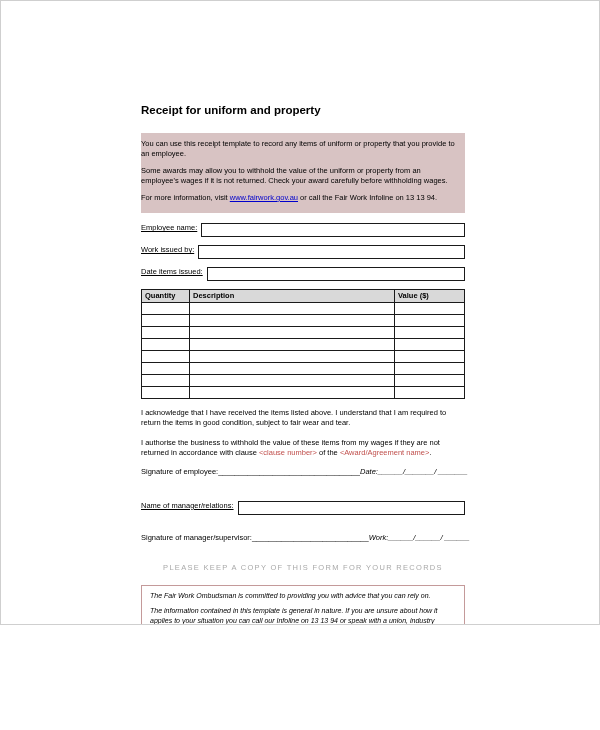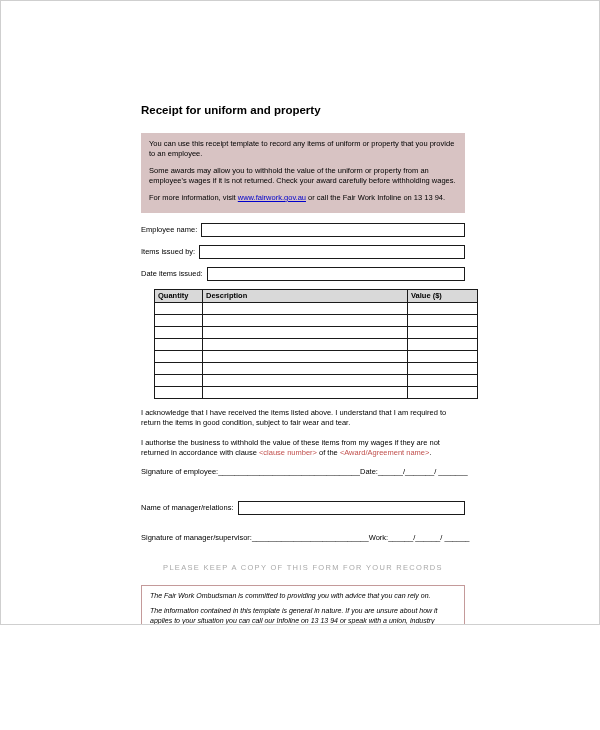--- a/index.html
+++ b/index.html
@@ -12,43 +12,43 @@
     font-family: "Liberation Sans", sans-serif;
     color: #000;
     overflow: hidden;
   }
   .doc { padding: 102px 134px 0 140px; font-size: 7.5px; line-height: 1.35; }
 
   .title { font-size: 11.5px; font-weight: bold; margin: 0 0 14px 0; }
 
   .intro-box {
     background: var(--intro-box-bg, #d8c3c3);
-    padding: 6px 6px 3px 8px;
+    padding: 6px 6px 3px 0;
     margin-bottom: 10px;
   }
   .intro-box p { margin: 0 0 7px 0; }
   .intro-box p.oneline { white-space: nowrap; }
   .link { color: var(--link-blue, #0000cc); text-decoration: underline; cursor: pointer; }
 
-  .field-row { display: flex; align-items: center; margin-bottom: 8px; }
+  .field-row { display: flex; align-items: flex-start; margin-bottom: 8px; text-decoration: underline; }
   .field-row .label { white-space: nowrap; margin-right: 4px; }
   .field-box { flex: 1; height: 12px; border: 1px solid #1a1a1a; background: #fff; }
 
-  table.items { border-collapse: collapse; width: 100%; margin: 6px 0 9px 13px; table-layout: fixed; }
+  table.items { border-collapse: collapse; width: 100%; margin: 6px 0 9px 0; table-layout: fixed; }
   table.items th, table.items td { border: 1px solid #1a1a1a; padding: 1px 3px; height: 9px; overflow: hidden; }
   table.items th { background: var(--table-header-bg, #d9d9d9); font-weight: bold; text-align: left; font-size: 7.5px; }
   col.c-qty { width: 48px; }
   col.c-val { width: 70px; }
 
   .para { margin: 0 0 9px 0; }
   .red { color: var(--placeholder-red, #c0504d); }
 
   .sig-row { display: flex; justify-content: space-between; align-items: baseline; }
   .sig-left { white-space: nowrap; }
-  .sig-date { white-space: nowrap; }
+  .sig-date { white-space: nowrap; font-style: italic; }
   .manager-name-row { margin-top: 24px; }
   .manager-sig-row { margin-top: 18px; text-align: right; }
 
   .keep-copy {
     margin-top: 20px;
     text-align: center;
     color: var(--notice-gray, #a9a9a9);
     letter-spacing: 1.3px;
     font-size: 7.5px;
   }
@@ -76,21 +76,21 @@
       <p>Some awards may allow you to withhold the value of the uniform or property from an employee's wages if it is not returned. Check your award carefully before withholding wages.</p>
       <p class="oneline"><span>For more information, visit </span><a class="link">www.fairwork.gov.au</a><span> or call the Fair Work Infoline on 13 13 94.</span></p>
     </div>
 
     <div class="field-row">
       <span class="label">Employee name:</span>
       <span class="field-box"></span>
     </div>
 
     <div class="field-row">
-      <span class="label">Items issued by:</span>
+      <span class="label">Work issued by:</span>
       <span class="field-box"></span>
     </div>
 
     <div class="field-row">
       <span class="label">Date items issued:</span>
       <span class="field-box"></span>
     </div>
 
     <table class="items">
       <colgroup>

